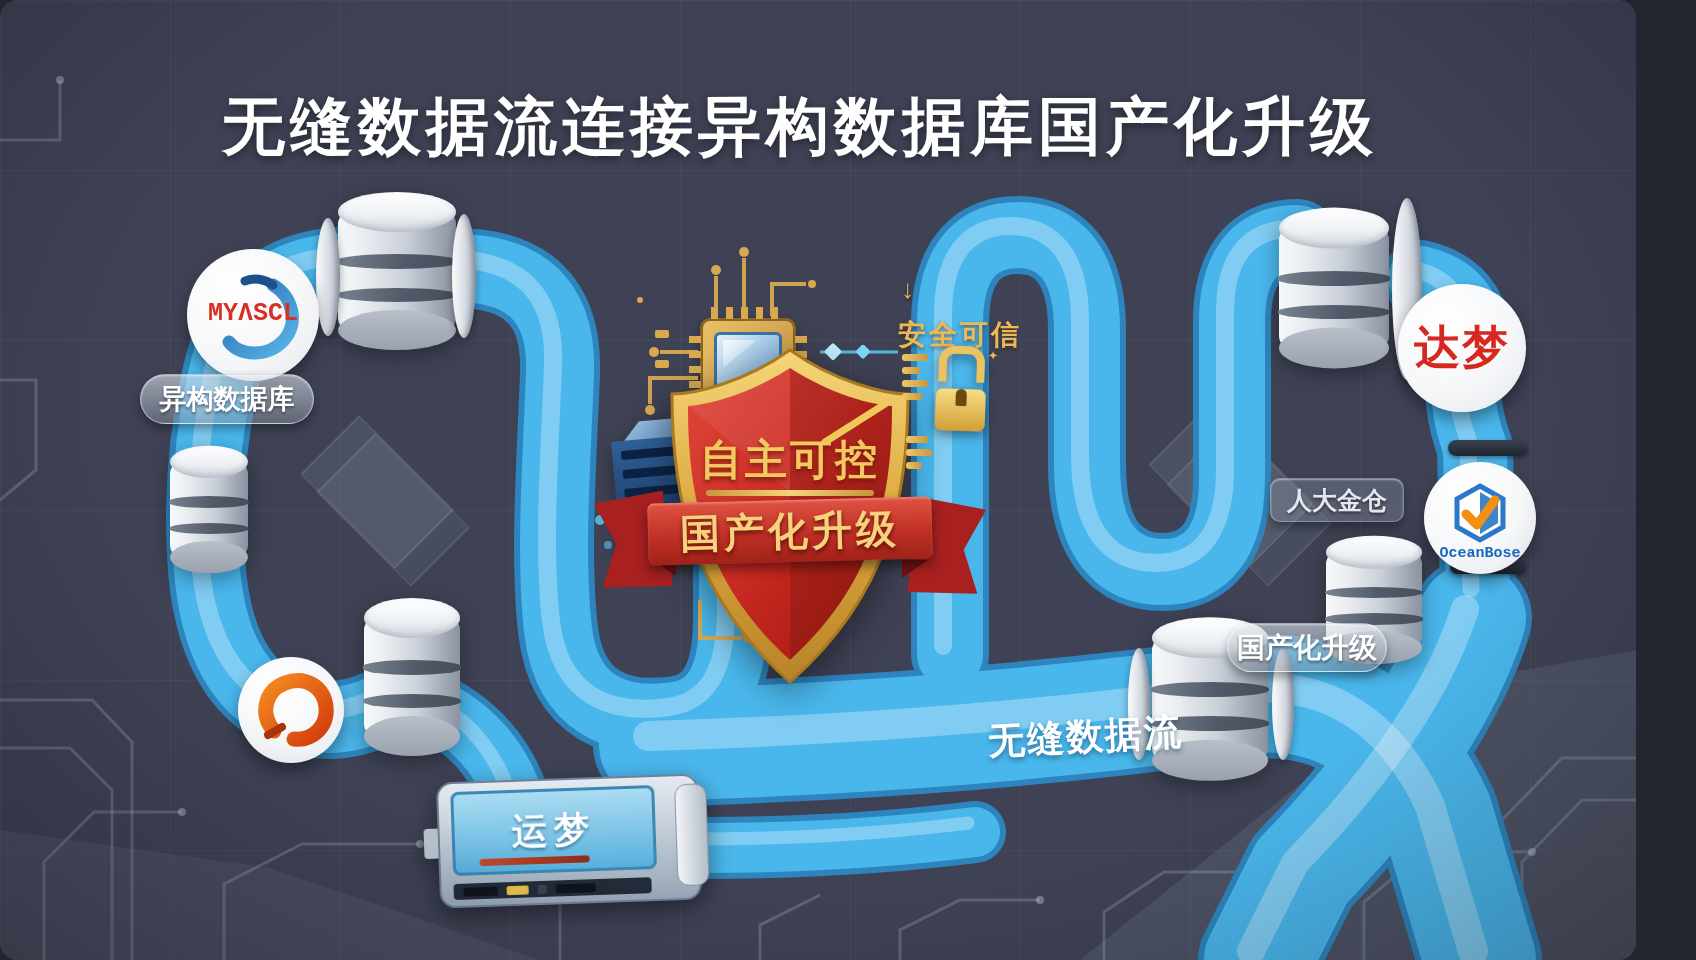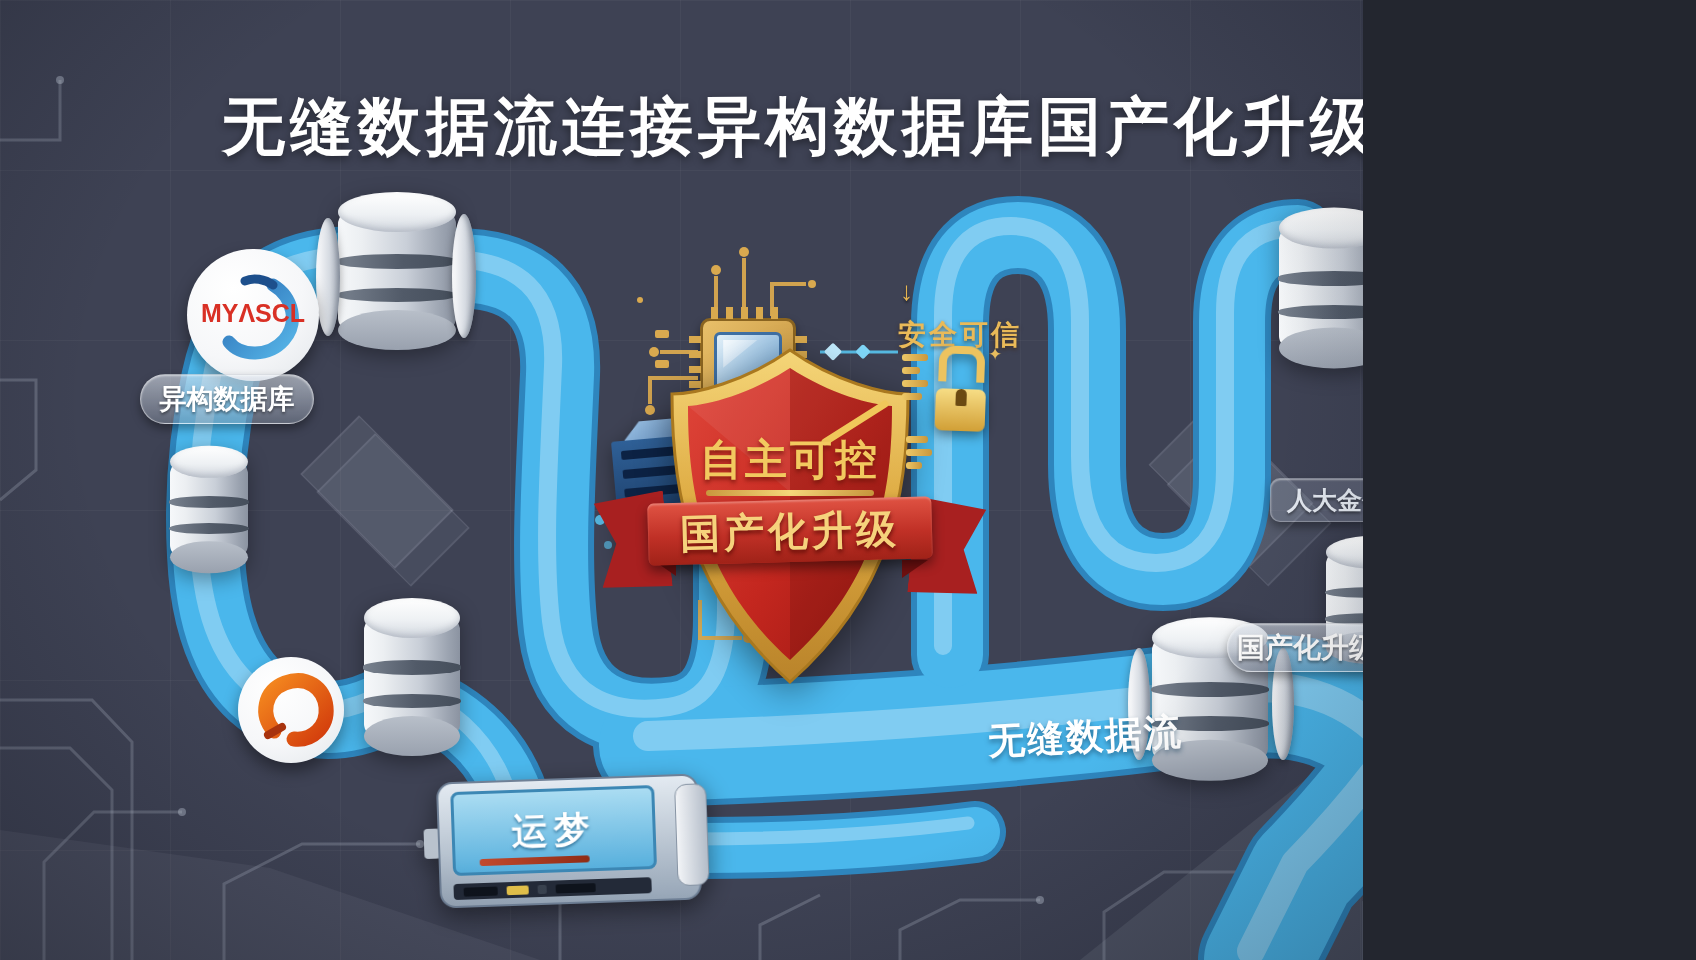--- a/index.html
+++ b/index.html
@@ -1,22 +1,22 @@
 <!DOCTYPE html>
 <html><head>
 <meta charset="utf-8">
 <style>
   html,body{margin:0;padding:0;background:#23262f;}
-  .canvas{position:relative;width:1363px;height:960px;overflow:hidden;
-    font-family:Liberation Sans, sans-serif;
+  .canvas{position:relative;width:1636px;height:960px;overflow:hidden;
+    font-family:Liberation Mono, monospace;
     background-color:#3e4254;
     background-image:
       linear-gradient(rgba(255,255,255,0.035) 1px, transparent 1px),
       linear-gradient(90deg, rgba(255,255,255,0.035) 1px, transparent 1px);
-    background-size:170px 170px;}
+    background-size:170px 170px;border-radius:18px;}
   .canvas::after{content:"";position:absolute;inset:0;z-index:58;pointer-events:none;
     background:radial-gradient(ellipse at 50% 42%, transparent 62%, rgba(8,10,18,0.28) 100%);}
   .abs{position:absolute;}
   svg{display:block;}
 
   
   .title{position:absolute;left:0;top:84px;width:1600px;text-align:center;z-index:60;
     font-size:63px;font-weight:900;color:#ffffff;letter-spacing:5px;
     text-shadow:0 3px 8px rgba(0,0,0,0.45);}
 

